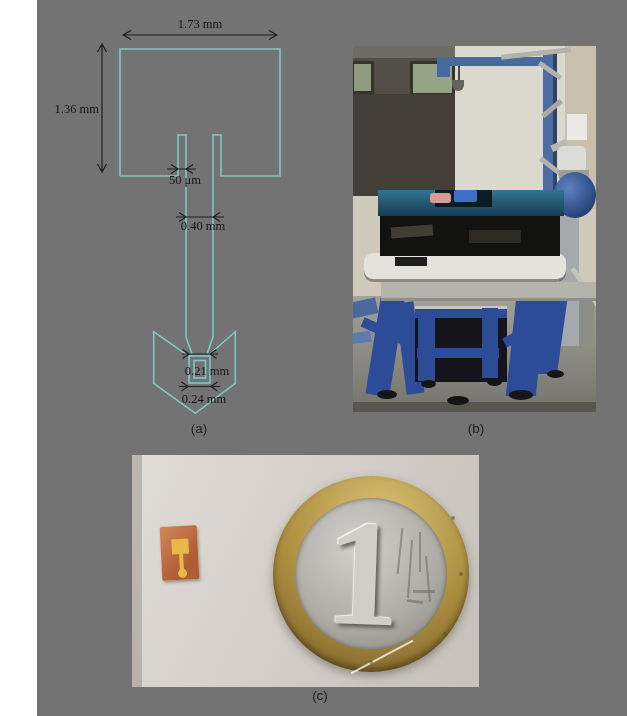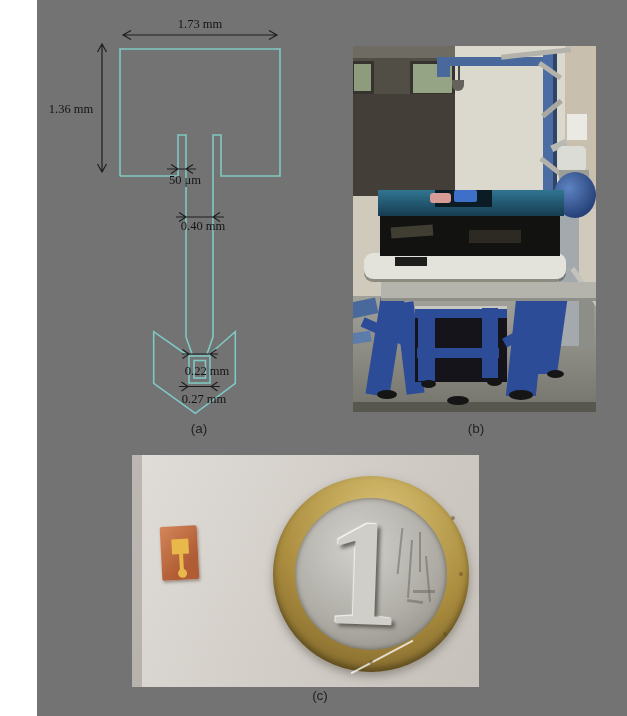--- a/index.html
+++ b/index.html
@@ -122,25 +122,25 @@
       <g class="dim-stroke">
         <path d="M86,35 H240 M94,30.5 L86,35 L94,39.5 M232,30.5 L240,35 L232,39.5"></path>
         <path d="M65,44 V172 M60.5,52 L65,44 L69.5,52 M60.5,164 L65,172 L69.5,164"></path>
         <path d="M130,169 H159 M134,164.5 L141,169 L134,173.5 M156,164.5 L149,169 L156,173.5"></path>
         <path d="M139,217 H187 M142,212.5 L149,217 L142,221.5 M183,212.5 L176,217 L183,221.5"></path>
         <path d="M145,354 H181 M145.5,349.5 L152,354 L145.5,358.5 M179.5,349.5 L173,354 L179.5,358.5"></path>
         <path d="M142,386.5 H183 M144.5,382 L151,386.5 L144.5,391 M180.5,382 L174,386.5 L180.5,391"></path>
       </g>
     </svg>
     <div class="lbl" style="left:113px;top:17px;width:100px;">1.73 mm</div>
-    <div class="lbl" style="left:6px;top:102px;width:56px;">1.36 mm</div>
+    <div class="lbl" style="left:6px;top:102px;width:56px;text-align:right;">1.36 mm</div>
     <div class="lbl" style="left:118px;top:173px;width:60px;">50 μm</div>
     <div class="lbl" style="left:126px;top:219px;width:80px;">0.40 mm</div>
-    <div class="lbl" style="left:130px;top:364px;width:80px;">0.22 mm</div>
-    <div class="lbl" style="left:127px;top:392px;width:80px;">0.27 mm</div>
+    <div class="lbl" style="left:130px;top:364px;width:80px;">0.21 mm</div>
+    <div class="lbl" style="left:127px;top:392px;width:80px;">0.24 mm</div>
   </div>
   <div class="cap" style="left:132px;top:421px;">(a)</div>
 
   <div class="photo-b">
     <div class="pbi">
       <div class="pb-wall-left"></div>
       <div class="pb-wall-left-top"></div>
       <div class="pb-win1"></div>
       <div class="pb-win2"></div>
       <div class="pb-wall-left-low"></div>

